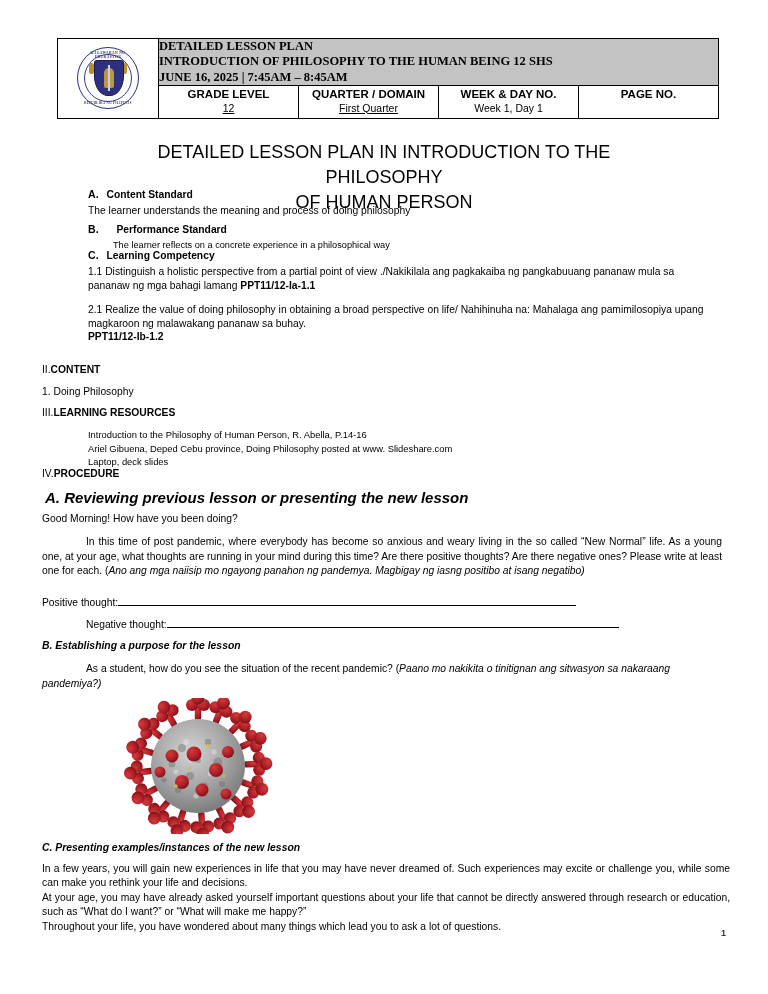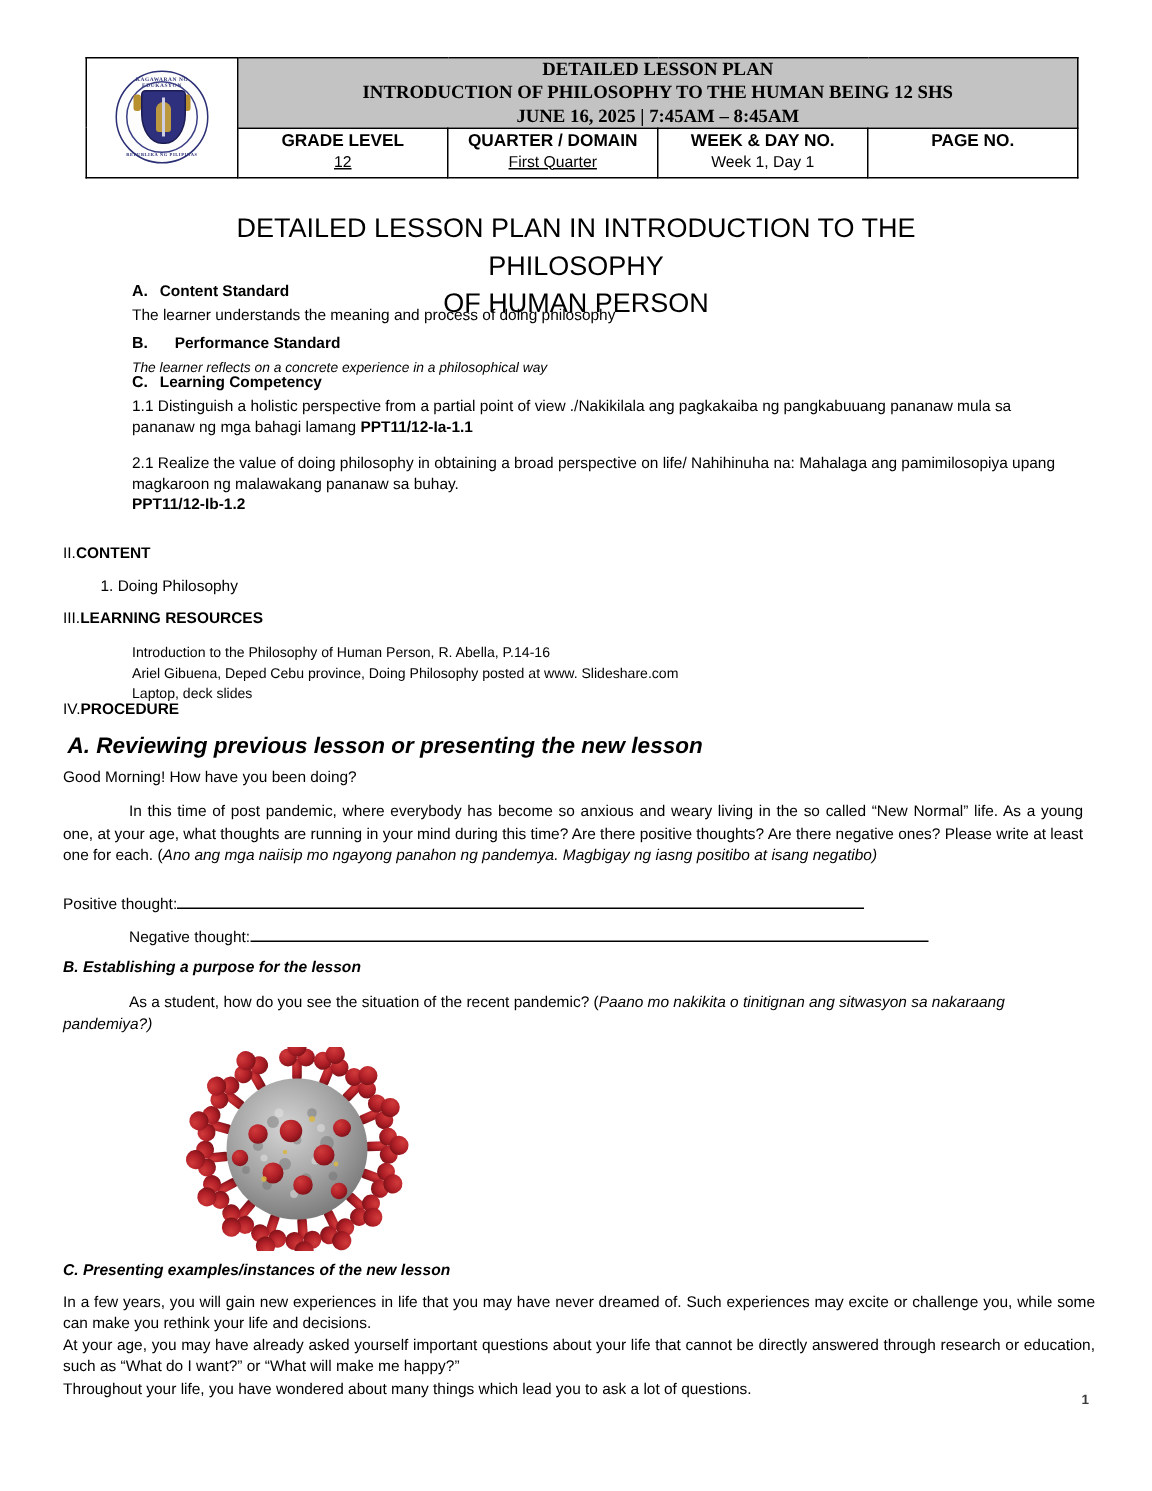--- a/index.html
+++ b/index.html
@@ -116,21 +116,20 @@
     width: 5px;
     height: 11px;
     background: #b8902f;
     border-radius: 2px;
   }
   .seal-torch-l { left: 12px; }
   .seal-torch-r { right: 12px; }
 
   .title-cell {
     background: #c3c3c3;
-    text-align: center;
     font-family: "Liberation Serif", serif;
     font-weight: bold;
     padding: 4px 6px 5px 6px;
     line-height: 1.22;
   }
   .title-line1 { font-size: 12.5px; }
   .title-line2 { font-size: 12.5px; }
   .title-line3 { font-size: 12.5px; }
 
   .hdr-label {
@@ -287,42 +286,42 @@
       <span class="bold" style="margin-left:5px;">Content Standard</span>
     </div>
     <div style="margin-top:2px;">The learner understands the meaning and process of doing philosophy</div>
   </div>
 
   <div class="blk" style="left:88px; top:223px; width:620px;">
     <div>
       <span class="sect-letter">B.</span>
       <span class="bold" style="margin-left:15px;">Performance Standard</span>
     </div>
-    <div style="margin-top:2px; font-size:9.2px;font-style:italic;">The learner reflects on a concrete experience in a philosophical way</div>
+    <div style="margin-top:2px; margin-left:25px; font-size:9.2px;">The learner reflects on a concrete experience in a philosophical way</div>
   </div>
 
   <div class="blk" style="left:88px; top:249px; width:625px;">
     <div>
       <span class="sect-letter">C.</span>
       <span class="bold" style="margin-left:5px;">Learning Competency</span>
     </div>
     <div style="margin-top:2px;">
       <span>1.1 Distinguish a holistic perspective from a partial point of view ./Nakikilala ang pagkakaiba ng pangkabuuang pananaw mula sa pananaw ng mga bahagi lamang </span><span class="bold">PPT11/12-Ia-1.1</span>
     </div>
   </div>
 
   <div class="blk" style="left:88px; top:303px; width:628px;">
     <div>2.1 Realize the value of doing philosophy in obtaining a broad perspective on life/  Nahihinuha na:      Mahalaga ang pamimilosopiya upang magkaroon ng malawakang pananaw sa buhay.</div>
     <div class="bold">PPT11/12-Ib-1.2</div>
   </div>
 
   <div class="blk" style="left:42px; top:363px;">
     <span>II.</span><span class="bold">CONTENT</span>
   </div>
-  <div class="blk" style="left:42px; top:385px;margin-left:25px;">1. Doing Philosophy</div>
+  <div class="blk" style="left:42px; top:385px;">1. Doing Philosophy</div>
 
   <div class="blk" style="left:42px; top:406px;">
     <span>III.</span><span class="bold">LEARNING RESOURCES</span>
   </div>
   <div class="blk" style="left:88px; top:428px; width:600px; font-size:9.4px; line-height:1.45;">
     <div>Introduction to the Philosophy of Human Person, R. Abella, P.14-16</div>
     <div>Ariel Gibuena, Deped Cebu province, Doing Philosophy posted at www. Slideshare.com</div>
     <div>Laptop, deck slides</div>
   </div>
 

